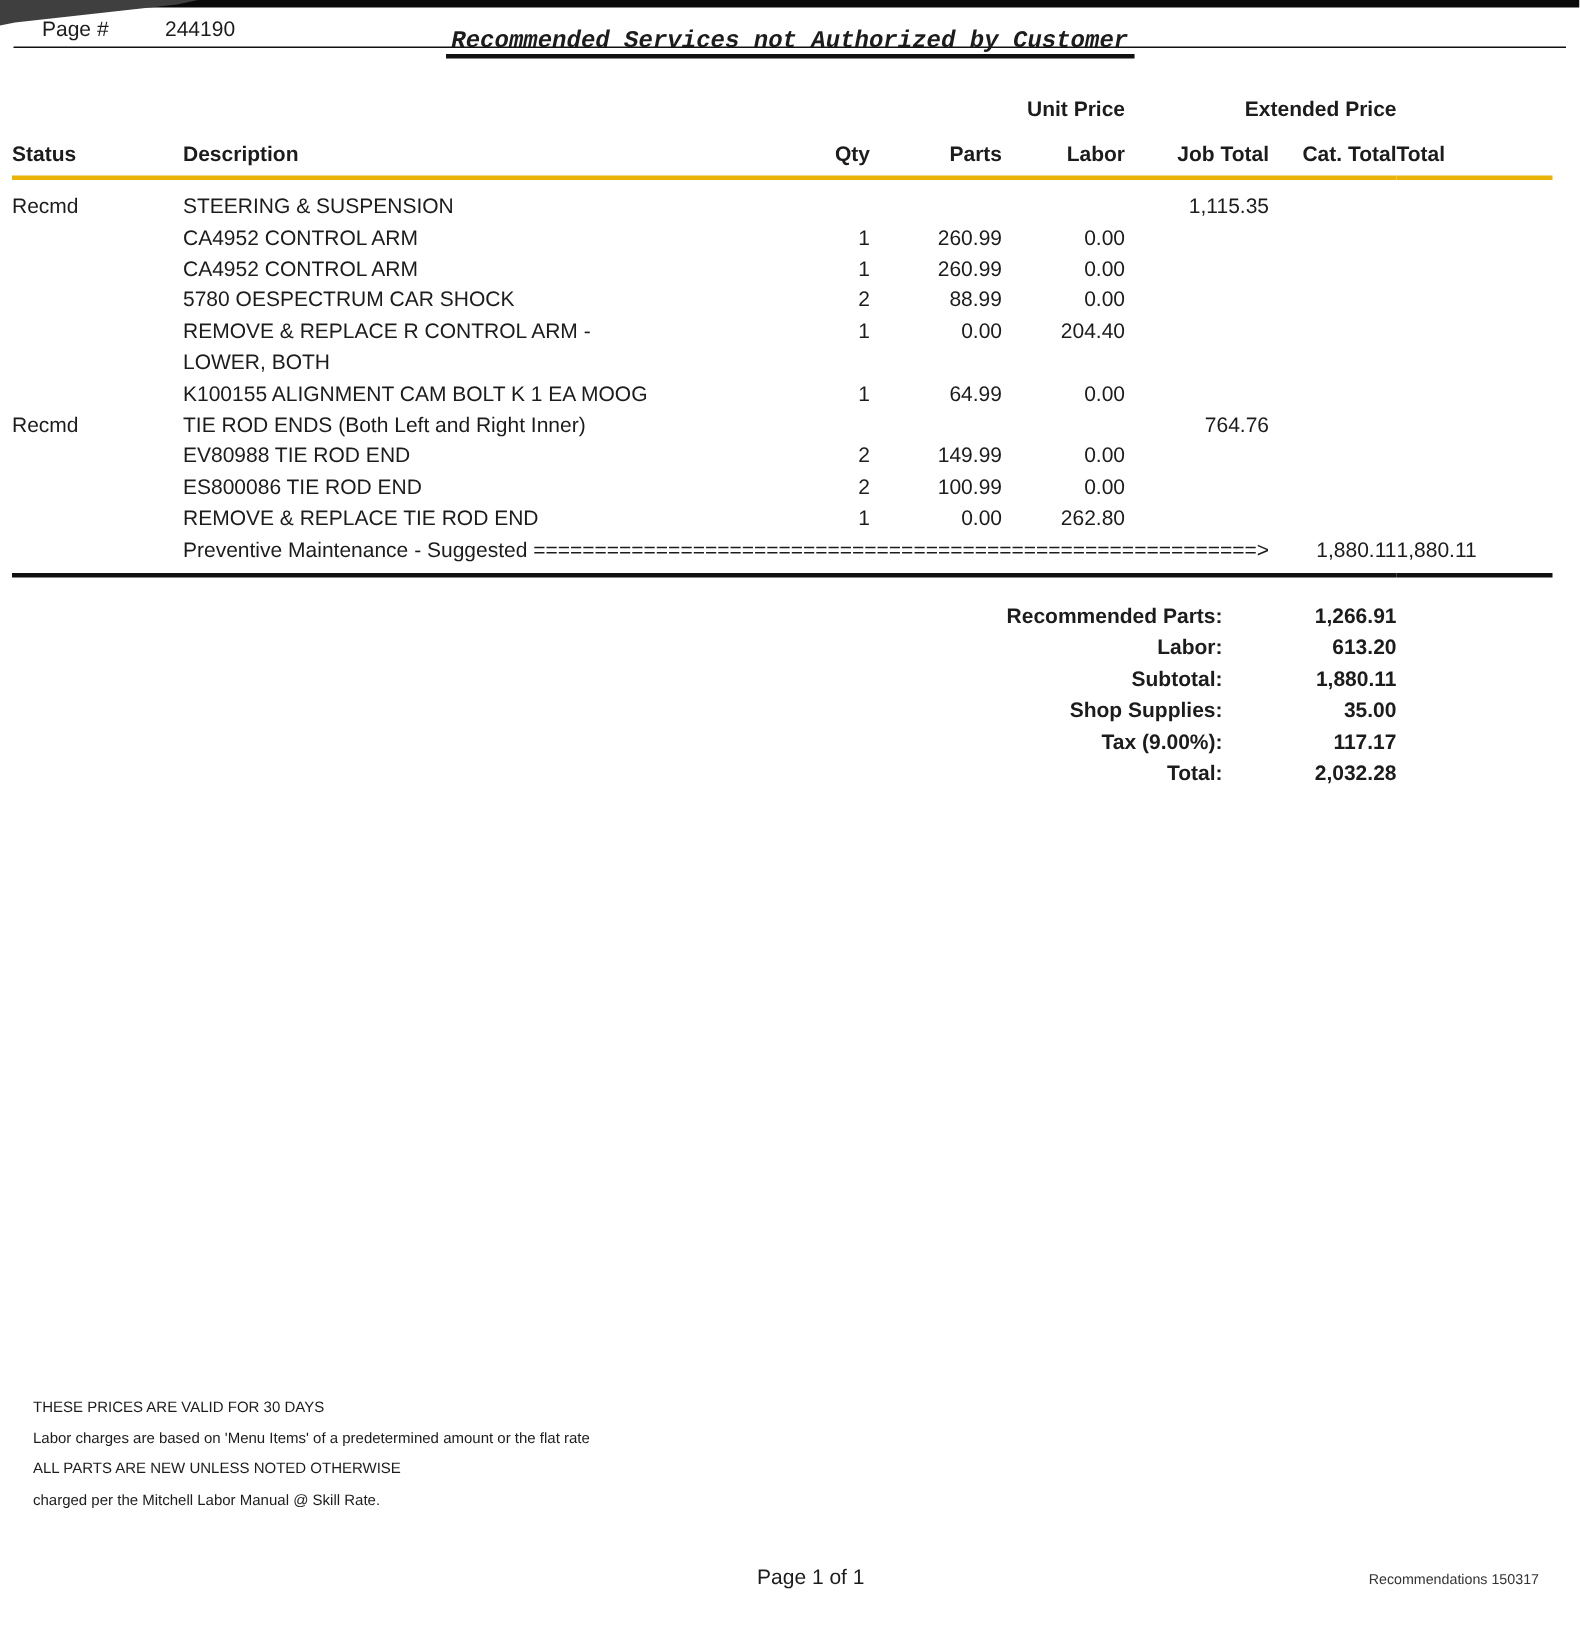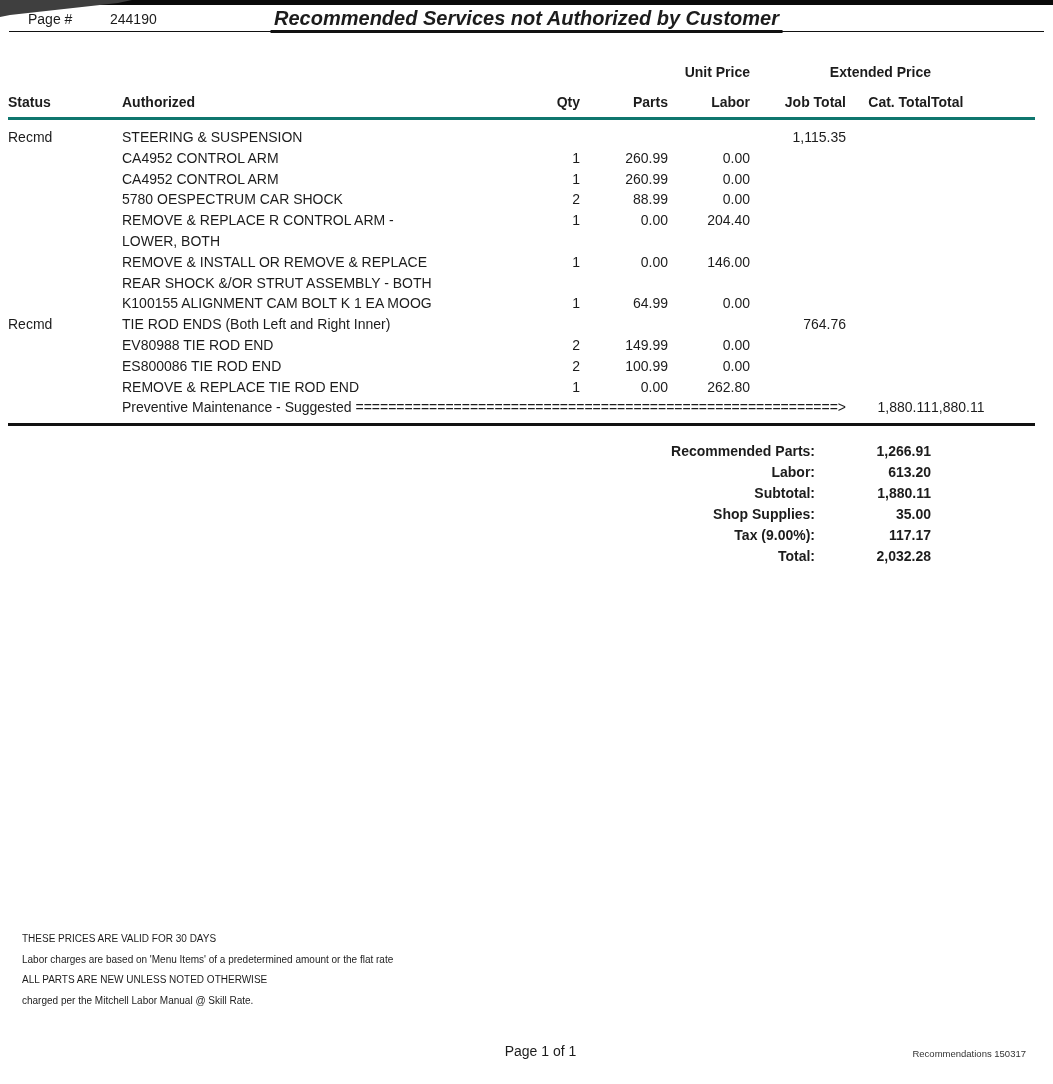--- a/index.html
+++ b/index.html
@@ -21,25 +21,26 @@
   .doc-header {
     position: relative;
     margin: 0 9px;
     height: 31px;
     border-bottom: 1.5px solid #111;
   }
   .store-label { position: absolute; left: 19px; top: 11px; }
   .store-number { position: absolute; left: 101px; top: 11px; }
   .doc-title {
     position: absolute; left: 50%; transform: translateX(-50%);
-    top: 7px;
-    font-size: 20px; font-weight: bold; font-style: italic;
+    top: 18px;
+    font-size: 16px; font-weight: bold; font-style: italic;
     white-space: nowrap;
     border-bottom: 3px solid #111;
     padding: 0 4px 0px 4px;
+    font-family: Liberation Mono, monospace;
   }
 
   
   table.report {
     border-collapse: collapse;
     table-layout: fixed;
     width: 1027px;
     margin: 26px 0 0 8px;
   }
   table.report td, table.report th { padding: 0; vertical-align: top; font-size: 14px; }
@@ -48,21 +49,21 @@
   col.c-qty    { width: 68px; }
   col.c-parts  { width: 88px; }
   col.c-labor  { width: 82px; }
   col.c-job    { width: 96px; }
   col.c-cat    { width: 85px; }
   col.c-total  { width: 104px; }
 
   thead th { font-weight: bold; text-align: left; white-space: nowrap; }
   thead tr.group-row th { height: 22px; vertical-align: bottom; }
   thead tr.cols-row th { height: 30px; vertical-align: bottom; padding-bottom: 7px; }
-  thead { border-bottom: 3px solid #0f766e; }
+  thead { border-bottom: 3px solid #eab308; }
 
   .num, th.num { text-align: right; }
   td.pad-l, th.pad-l { padding-left: 14px; }
   td.last, th.last { padding-right: 13px; text-align: left; }
 
   tbody tr td { line-height: 20.8px; }
   tbody tr.first td { padding-top: 7px; }
   tbody tr.bold td { font-weight: normal; }
   tbody td.desc-cell { white-space: nowrap; overflow: visible; }
   tbody { border-bottom: 3px solid #111; }
@@ -109,21 +110,21 @@
   </colgroup>
   <thead>
     <tr class="group-row">
       <th colspan="3"></th>
       <th colspan="2" class="num">Unit Price</th>
       <th colspan="2" class="num">Extended Price</th>
       <th></th>
     </tr>
     <tr class="cols-row">
       <th class="pad-l">Status</th>
-      <th>Authorized</th>
+      <th>Description</th>
       <th class="num">Qty</th>
       <th class="num">Parts</th>
       <th class="num">Labor</th>
       <th class="num">Job Total</th>
       <th class="num">Cat. Total</th>
       <th class="num last">Total</th>
     </tr>
   </thead>
   <tbody id="table-body">
       <tr class="first bold">
@@ -183,33 +184,20 @@
         <td class="num">1</td>
         <td class="num">0.00</td>
         <td class="num">204.40</td>
         <td class="num"></td>
         <td class="num"></td>
         <td class="num last"></td>
       </tr>
       <tr>
         <td class="pad-l"></td>
         <td class="desc-cell">
-          <div>REMOVE &amp; INSTALL OR REMOVE &amp; REPLACE</div>
-          <div>REAR SHOCK &amp;/OR STRUT ASSEMBLY - BOTH</div>
-        </td>
-        <td class="num">1</td>
-        <td class="num">0.00</td>
-        <td class="num">146.00</td>
-        <td class="num"></td>
-        <td class="num"></td>
-        <td class="num last"></td>
-      </tr>
-      <tr>
-        <td class="pad-l"></td>
-        <td class="desc-cell">
           <div>K100155 ALIGNMENT CAM BOLT K 1 EA MOOG</div>
         </td>
         <td class="num">1</td>
         <td class="num">64.99</td>
         <td class="num">0.00</td>
         <td class="num"></td>
         <td class="num"></td>
         <td class="num last"></td>
       </tr>
       <tr class="bold">

